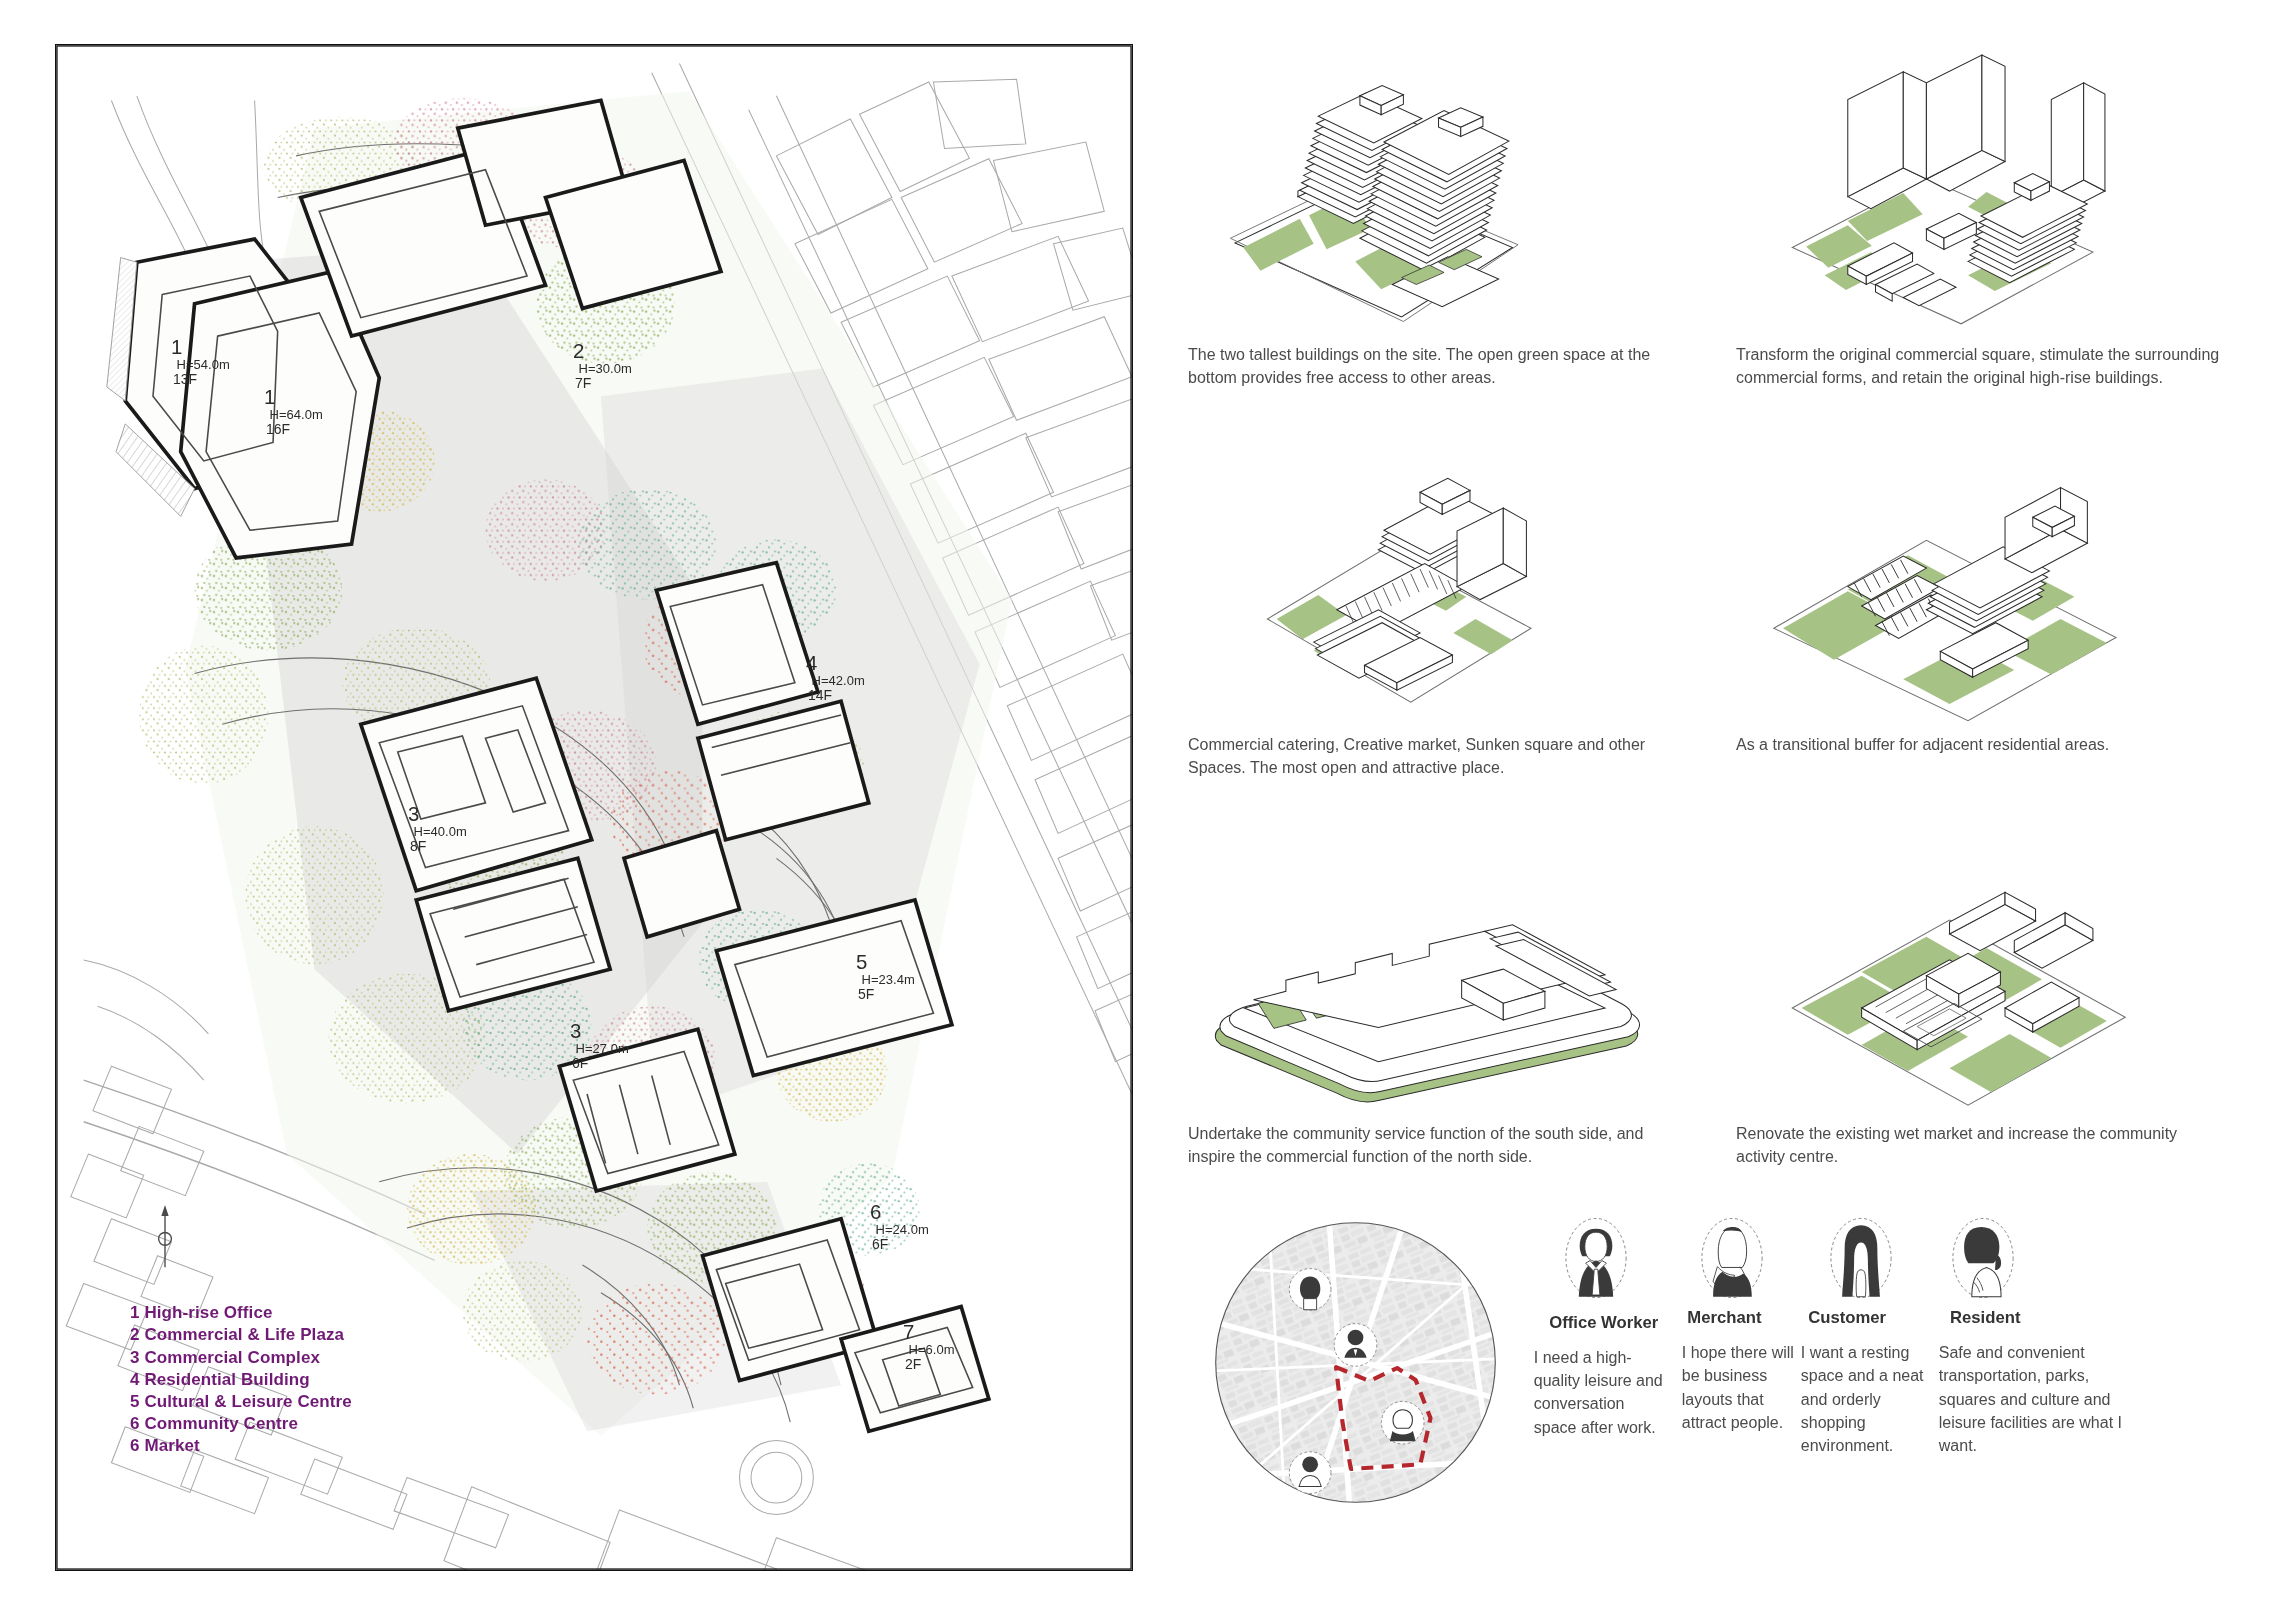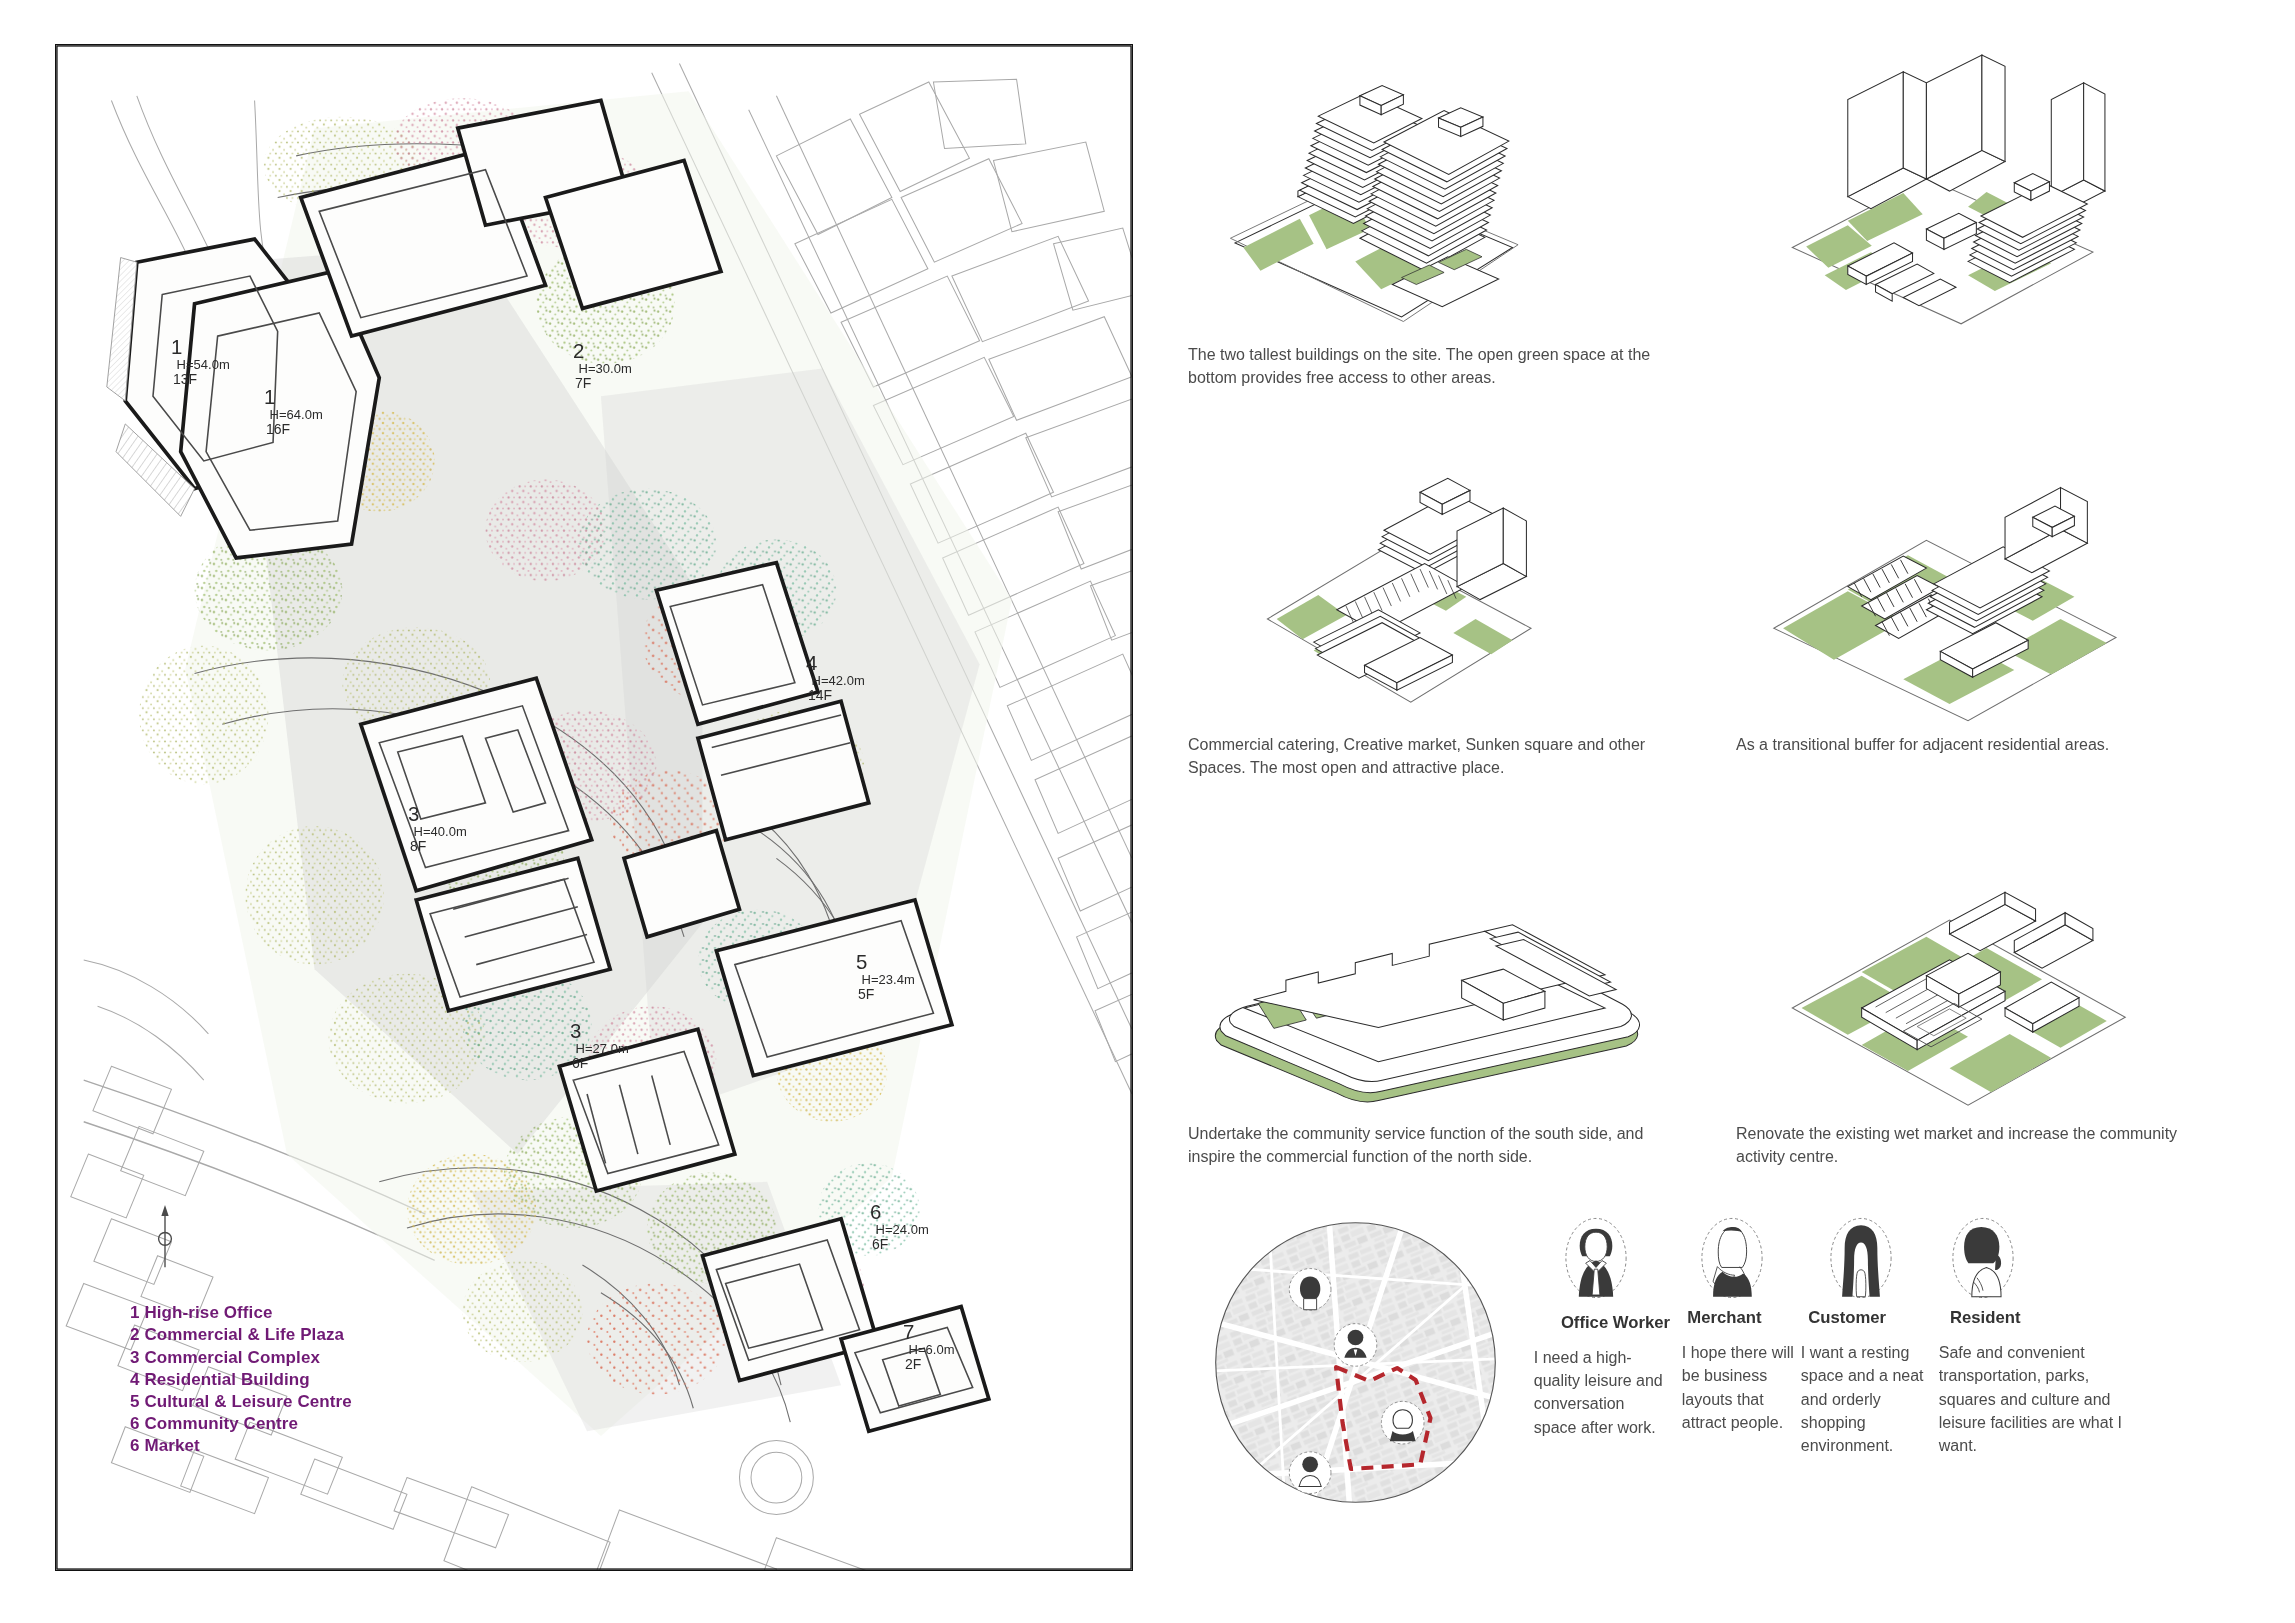--- a/index.html
+++ b/index.html
@@ -134,21 +134,21 @@
   .persona.p3 .persona-avatar { margin-left: 3.7px;  }
   .persona-avatar svg { display:block; width:100%; height:100%; }
 
   .persona-name {
     margin-top: 7.4px;
     text-align: center;
     font-size: 16.7px;
     font-weight: bold;
     color: #333;
   }
-  .persona.p0 .persona-name { text-align:right; padding-left: 6.5px; margin-top: 12px; }
+  .persona.p0 .persona-name { text-align:center; padding-left: 6.5px; margin-top: 12px; }
   .persona.p1 .persona-name { text-align:left; padding-left: 8.3px; }
   .persona.p2 .persona-name { text-align:left; padding-left: 10.2px; }
   .persona.p3 .persona-name { text-align:left; padding-left: 14px; }
 
   .persona-quote {
     margin-top: 13px;
     font-size: 16px;
     line-height: 1.46;
     color: #4b4b4b;
     padding-left: 2.8px;
@@ -573,20 +573,21 @@
               <path d="M360 520 L450 476 L486 496 L396 540 Z"></path>
               <path d="M360 520 L360 536 L396 556 L396 540 Z"></path>
               <path d="M420 548 L500 508 L534 526 L454 566 Z"></path>
 
               <path d="M470 400 L540 366 L578 386 L508 420 Z"></path>
               <path d="M470 400 L470 424 L508 444 L508 420 Z"></path>
               <path d="M508 420 L508 444 L578 410 L578 386 Z"></path>
             </g>
           </svg>
         </div>
+        <div class="diagram-caption">Transform the original commercial square, stimulate the surrounding commercial forms, and retain the original high-rise buildings.</div>
       </div>
 
       <div class="diagram-cell c2">
         <div class="axo-holder">
           <svg viewBox="0 0 1135 640">
             <g fill="#ffffff" stroke="#2b2b2b" stroke-width="2.2">
               <path d="M230 400 L480 250 L800 420 L540 580 Z" fill="#ffffff" stroke="#6f6f6f"></path>
               <path d="M250 400 L340 348 L400 392 L306 444 Z" fill="#a6c285" stroke="none"></path>
               <path d="M330 468 L430 412 L490 450 L390 506 Z" fill="#a6c285" stroke="none"></path>
               <path d="M560 300 L660 352 L616 382 L516 330 Z" fill="#a6c285" stroke="none"></path>

